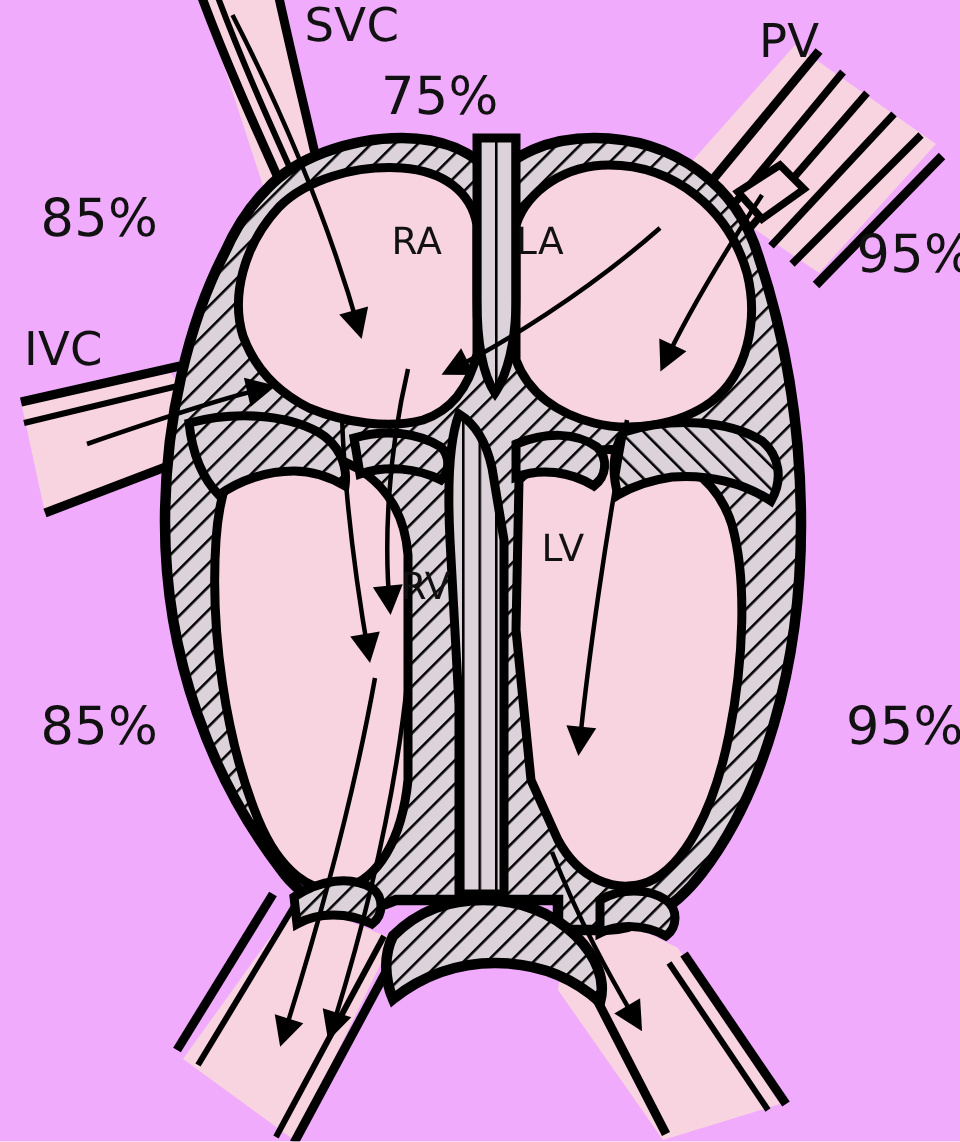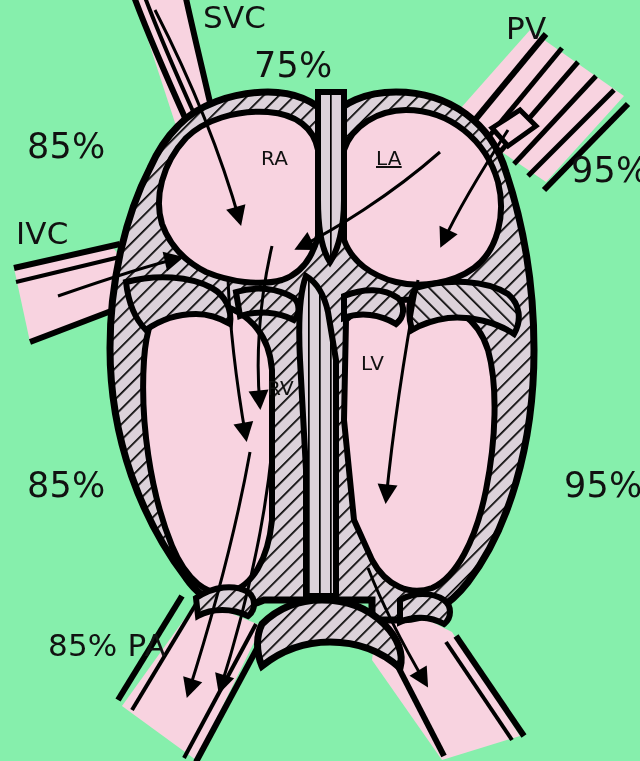--- a/index.html
+++ b/index.html
@@ -8,21 +8,21 @@
     padding: 0;
     background: #ffffff;
   }
   body {
     font-family: "DejaVu Sans", sans-serif;
   }
   #stage {
     position: relative;
     width: 640px;
     height: 761px;
-    background: #86efac;
+    background: #f0abfc;
     overflow: hidden;
   }
   #diagram {
     position: absolute;
     left: 0;
     top: 0;
     width: 640px;
     height: 761px;
     display: block;
   }
@@ -30,21 +30,21 @@
     position: absolute;
     font-family: "DejaVu Sans", sans-serif;
     color: #111111;
     white-space: pre;
     line-height: 1;
     font-weight: 400;
     letter-spacing: 0.2px;
   }
   .lbl-sat  { font-size: 35px; }
   .lbl-anat { font-size: 31px; }
-  .lbl-chamber { font-size: 20px; }
+  .lbl-chamber { font-size: 25px; }
   .lbl-combo { font-size: 31px; }
 </style>
 </head>
 <body>
 
 <div id="stage">
 
   <svg id="diagram" viewBox="0 0 640 761" xmlns="http://www.w3.org/2000/svg">
     <defs>
       <pattern id="hatch" width="11" height="11" patternUnits="userSpaceOnUse" patternTransform="rotate(45)">
@@ -248,26 +248,25 @@
   <div class="lbl lbl-sat" style="left:27px; top:129px;">85%</div>
 
   <div class="lbl lbl-anat" style="left:16px; top:218px;">IVC</div>
 
   <div class="lbl lbl-anat" style="left:506px; top:13px;">PV</div>
 
   <div class="lbl lbl-sat" style="left:571px; top:153px;">95%</div>
 
   <div class="lbl lbl-chamber" style="left:261px; top:148px;">RA</div>
 
-  <div class="lbl lbl-chamber" style="left:376px; top:148px;text-decoration:underline;">LA</div>
+  <div class="lbl lbl-chamber" style="left:344px; top:148px;">LA</div>
 
   <div class="lbl lbl-chamber" style="left:267px; top:353px;margin-top:25px;">RV</div>
 
   <div class="lbl lbl-chamber" style="left:361px; top:353px;">LV</div>
 
   <div class="lbl lbl-sat" style="left:27px; top:468px;">85%</div>
 
   <div class="lbl lbl-sat" style="left:564px; top:468px;">95%</div>
 
-  <div class="lbl lbl-combo" style="left:48px; top:630px;">85% PA</div>
 
 
 </div>
 
 </body></html>

